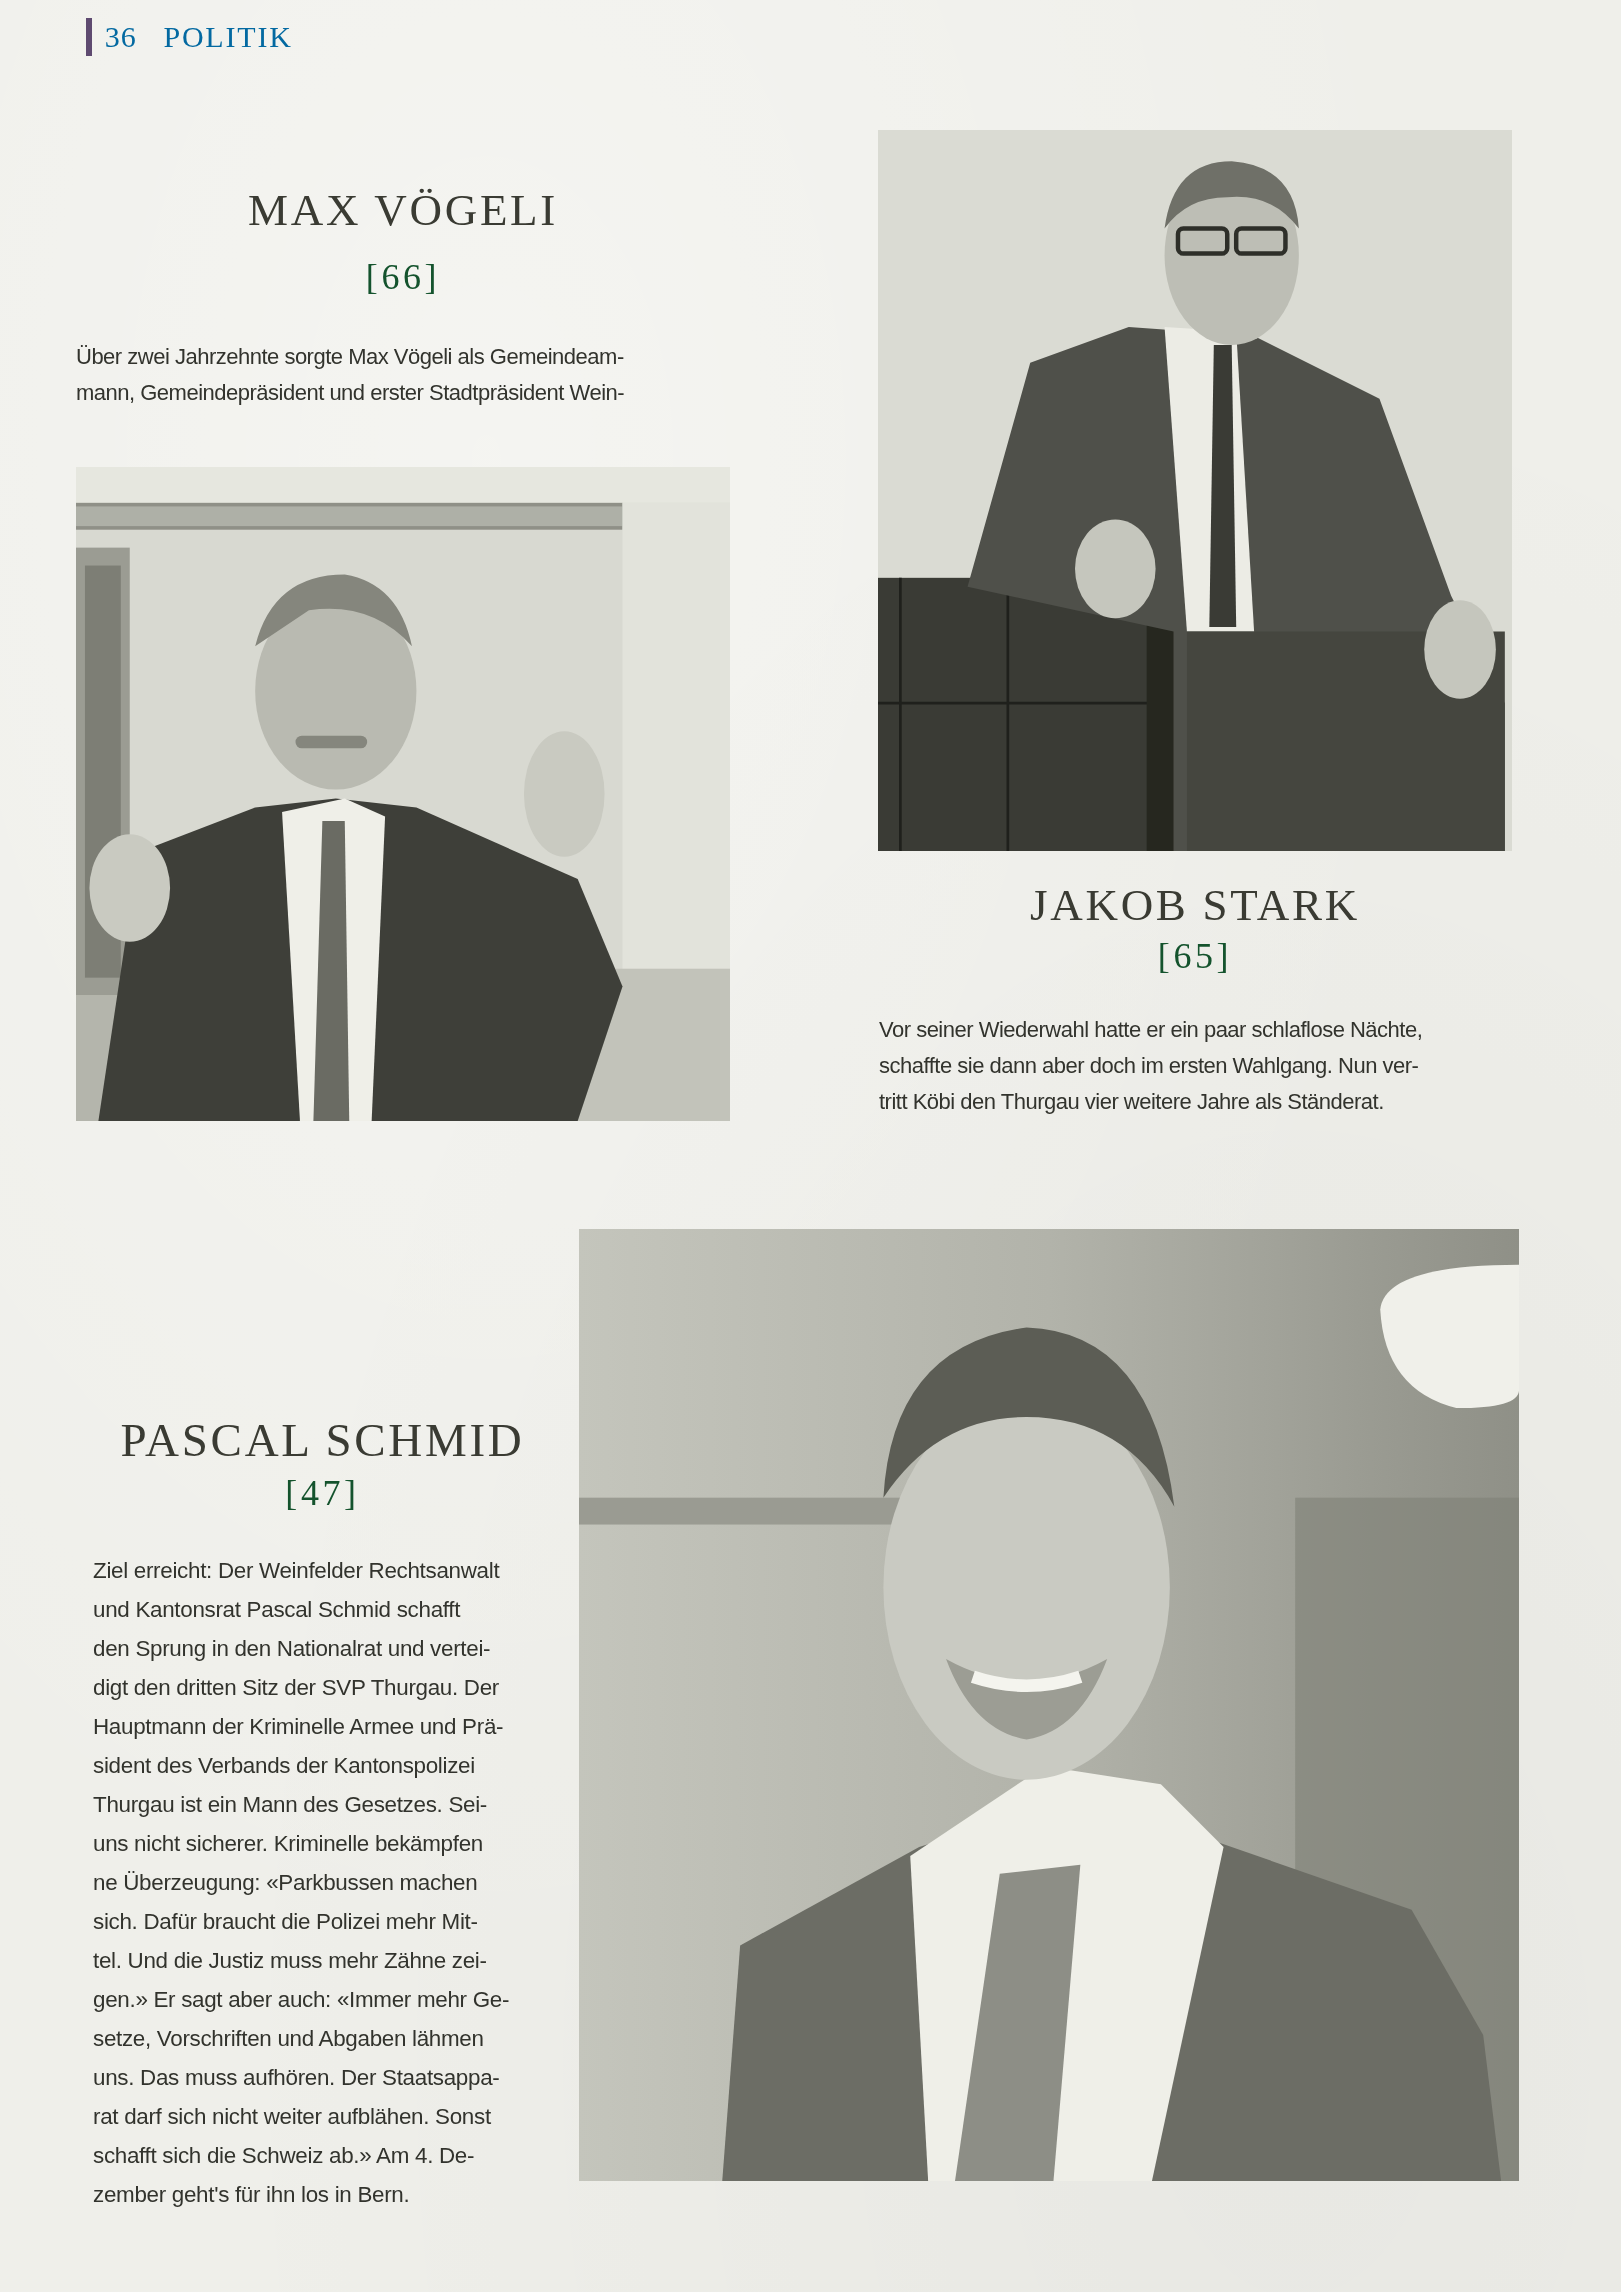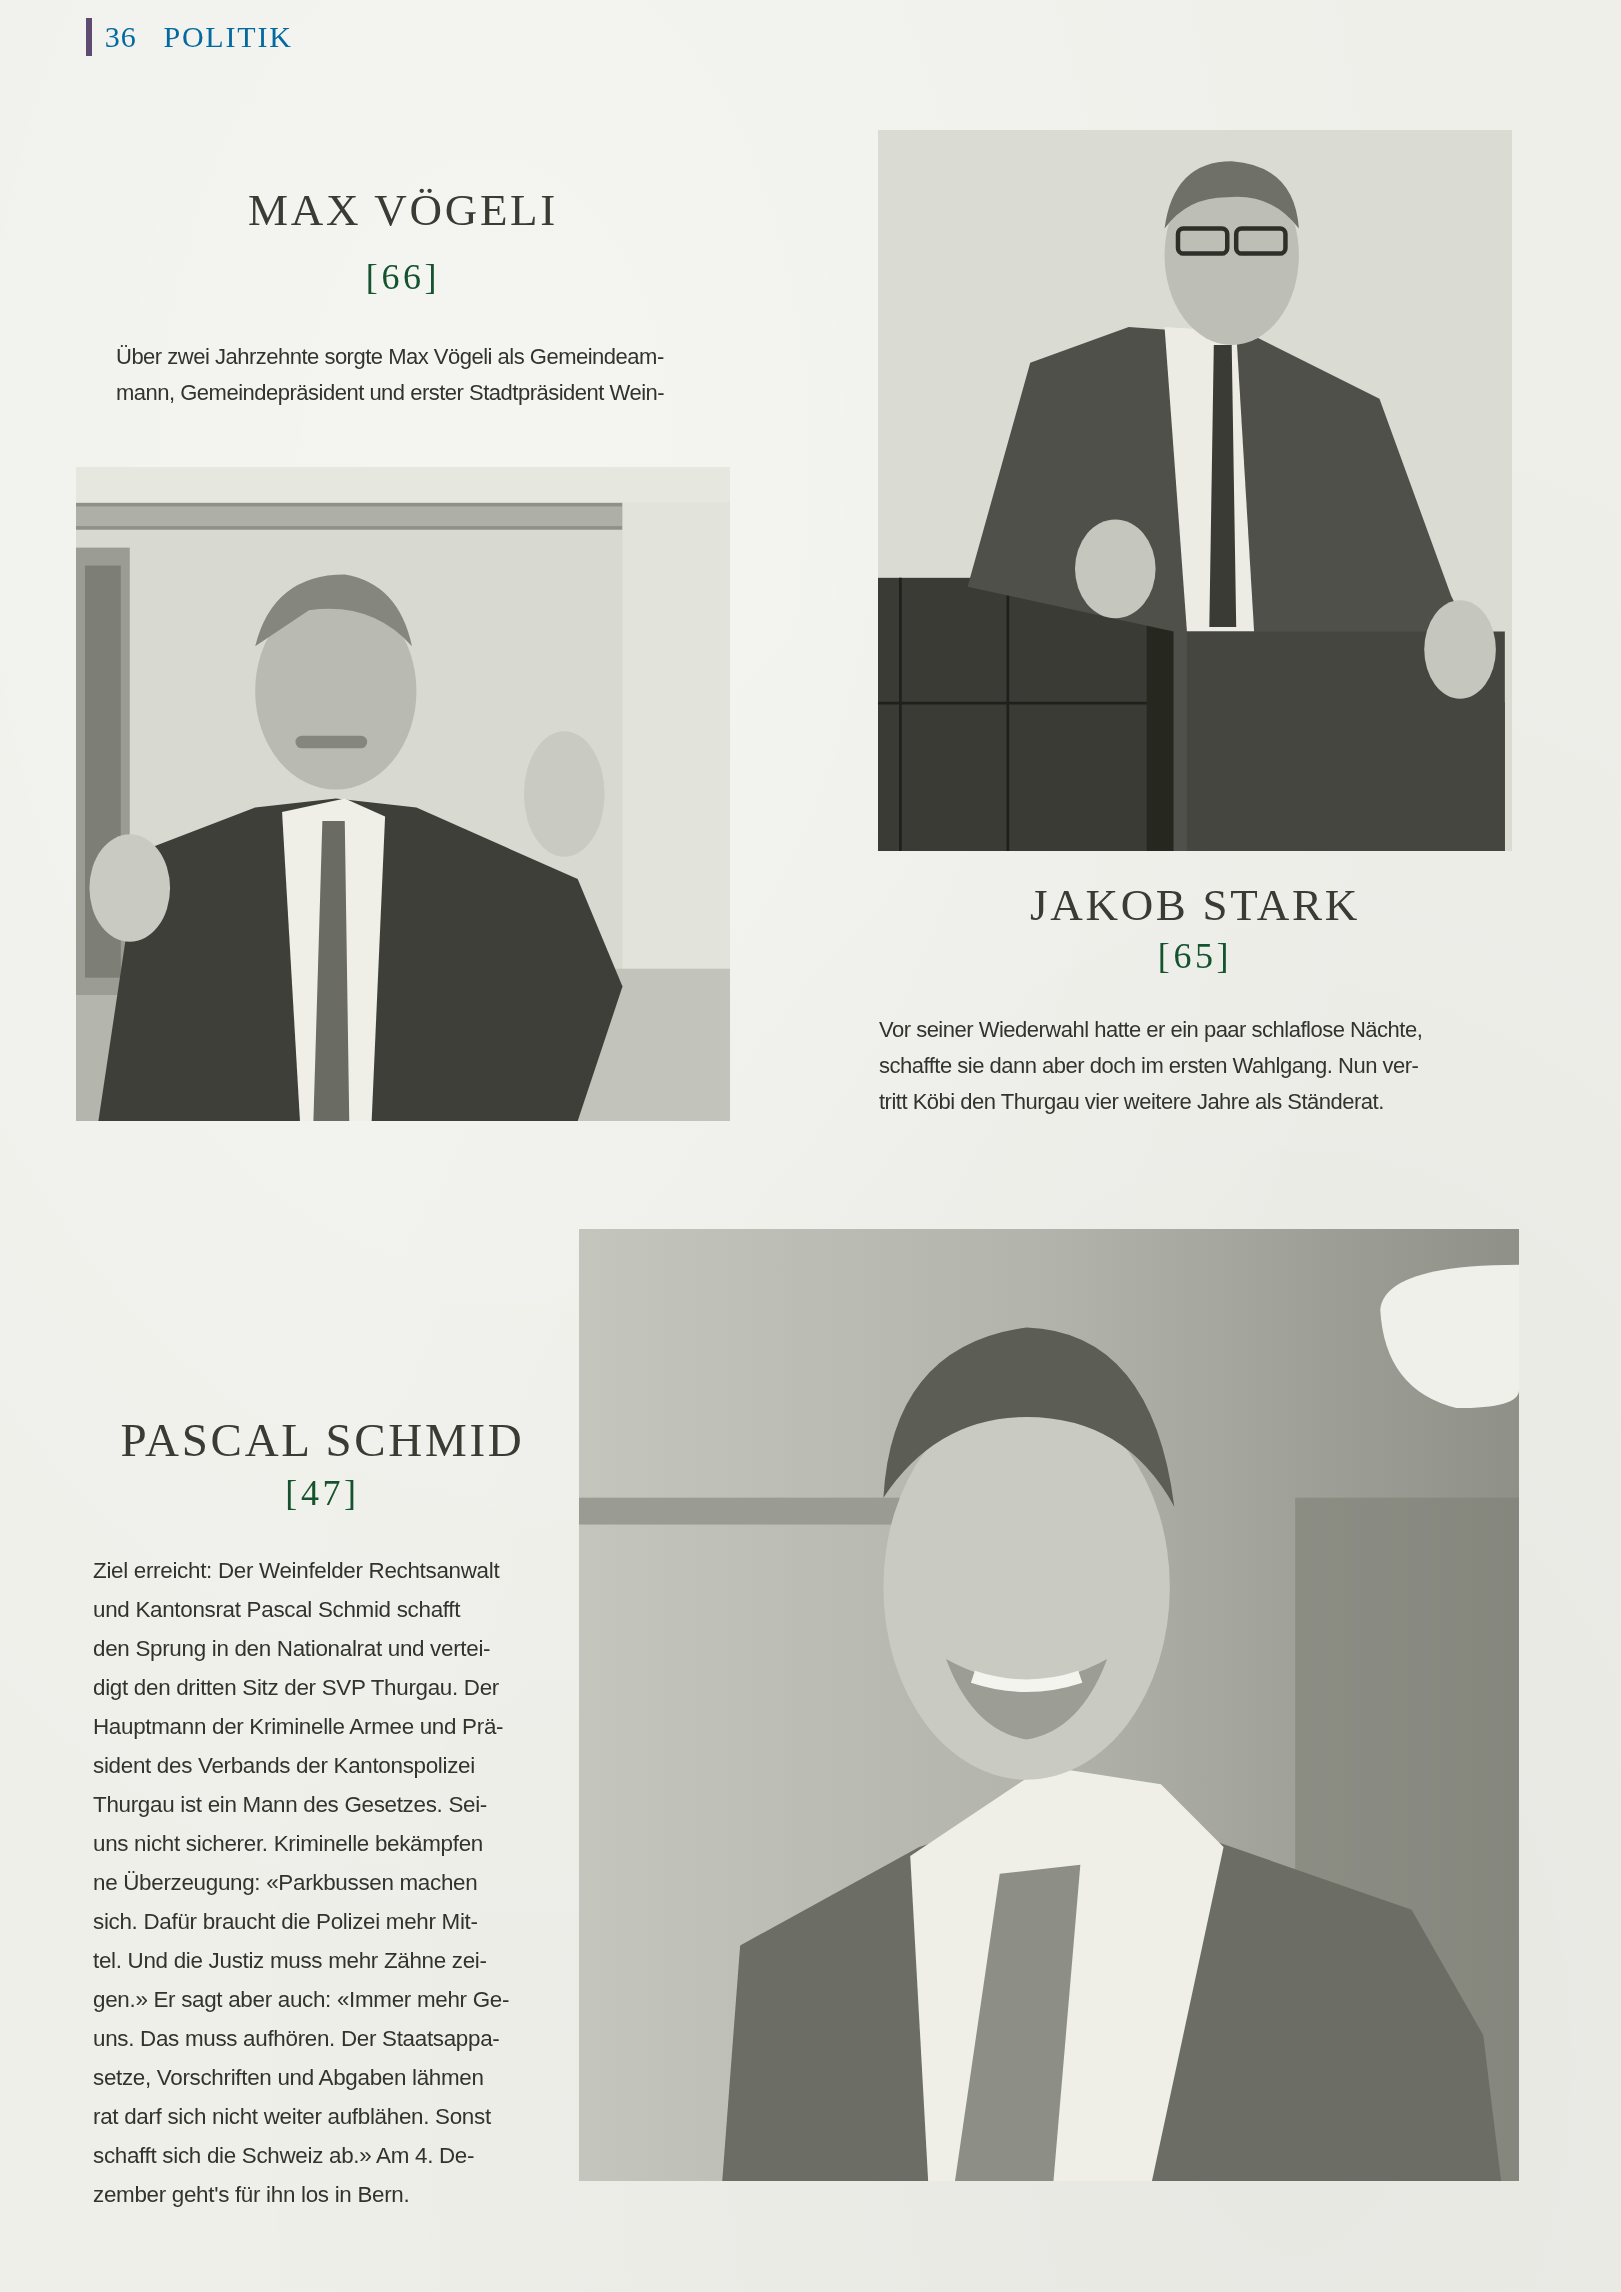--- a/index.html
+++ b/index.html
@@ -53,21 +53,21 @@
 <div class="page-bg"></div>
 
 <div class="header">
   <div class="header-bar"></div>
   <span class="header-page">36</span>
   <span class="header-section">POLITIK</span>
 </div>
 
 <h2 class="name" style="left:76px; top:184px; width:654px; font-size:45px;">MAX VÖGELI</h2>
 <div class="age" style="left:76px; top:256px; width:654px; font-size:36px;">[66]</div>
-<div class="body-text" style="left:76px; top:339px; width:663px; font-size:22px; line-height:36px; letter-spacing:-0.5px;margin-left:40px;">
+<div class="body-text" style="left:76px; top:339px; width:663px; font-size:22px; line-height:36px; letter-spacing:-0.5px;">
   <div>Über zwei Jahrzehnte sorgte Max Vögeli als Gemeindeam-</div>
   <div>mann, Gemeindepräsident und erster Stadtpräsident Wein-</div>
 </div>
 
 <div class="photo" style="left:76px; top:467px; width:654px; height:654px; background:#d6d7cf;">
   <svg viewBox="0 0 730 730" preserveAspectRatio="none">
     <rect width="730" height="730" fill="#d8d9d1"></rect>
     <rect x="0" y="0" width="730" height="40" fill="#e6e7df"></rect>
     <rect x="0" y="40" width="610" height="30" fill="#8f9087"></rect>
     <rect x="0" y="44" width="610" height="22" fill="#c9cac1" opacity="0.55"></rect>
@@ -134,22 +134,22 @@
   <div class="justify">den Sprung in den Nationalrat und vertei-</div>
   <div class="justify">digt den dritten Sitz der SVP Thurgau. Der</div>
   <div class="justify">Hauptmann der Kriminelle Armee und Prä-</div>
   <div class="justify">sident des Verbands der Kantonspolizei</div>
   <div class="justify">Thurgau ist ein Mann des Gesetzes. Sei-</div>
   <div class="justify">uns nicht sicherer. Kriminelle bekämpfen</div>
   <div class="justify">ne Überzeugung: «Parkbussen machen</div>
   <div class="justify">sich. Dafür braucht die Polizei mehr Mit-</div>
   <div class="justify">tel. Und die Justiz muss mehr Zähne zei-</div>
   <div class="justify">gen.» Er sagt aber auch: «Immer mehr Ge-</div>
+  <div class="justify">setze, Vorschriften und Abgaben lähmen</div>
   <div class="justify">uns. Das muss aufhören. Der Staatsappa-</div>
-  <div class="justify">setze, Vorschriften und Abgaben lähmen</div>
   <div class="justify">rat darf sich nicht weiter aufblähen. Sonst</div>
   <div class="justify">schafft sich die Schweiz ab.» Am 4. De-</div>
   <div>zember geht's für ihn los in Bern.</div>
 </div>
 
 <div class="photo" style="left:579px; top:1229px; width:940px; height:952px;">
   <svg viewBox="0 0 1050 1063" preserveAspectRatio="none">
     <defs>
       <linearGradient id="bgS" x1="0" y1="0" x2="1" y2="0">
         <stop offset="0" stop-color="#c4c5bc"></stop>

